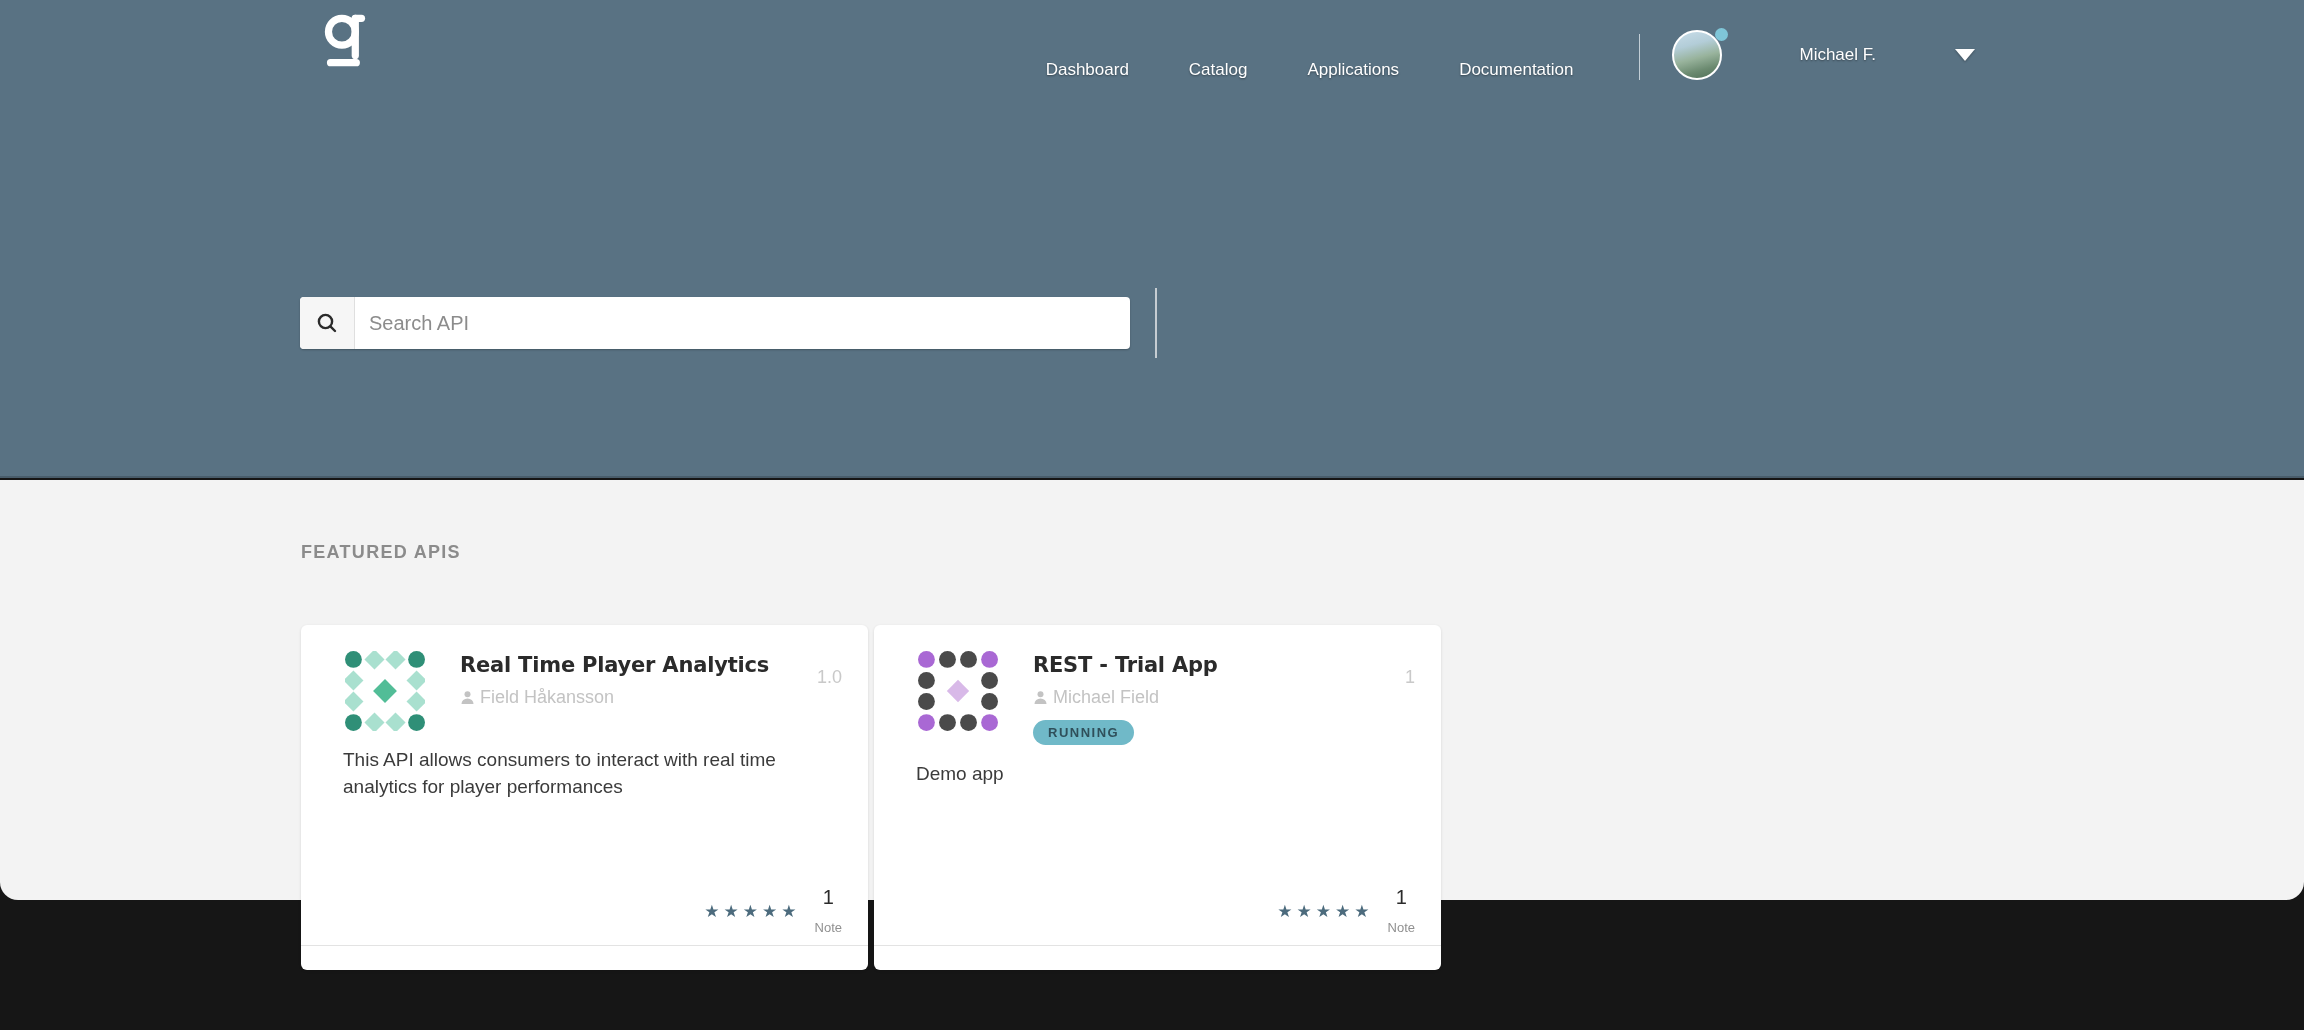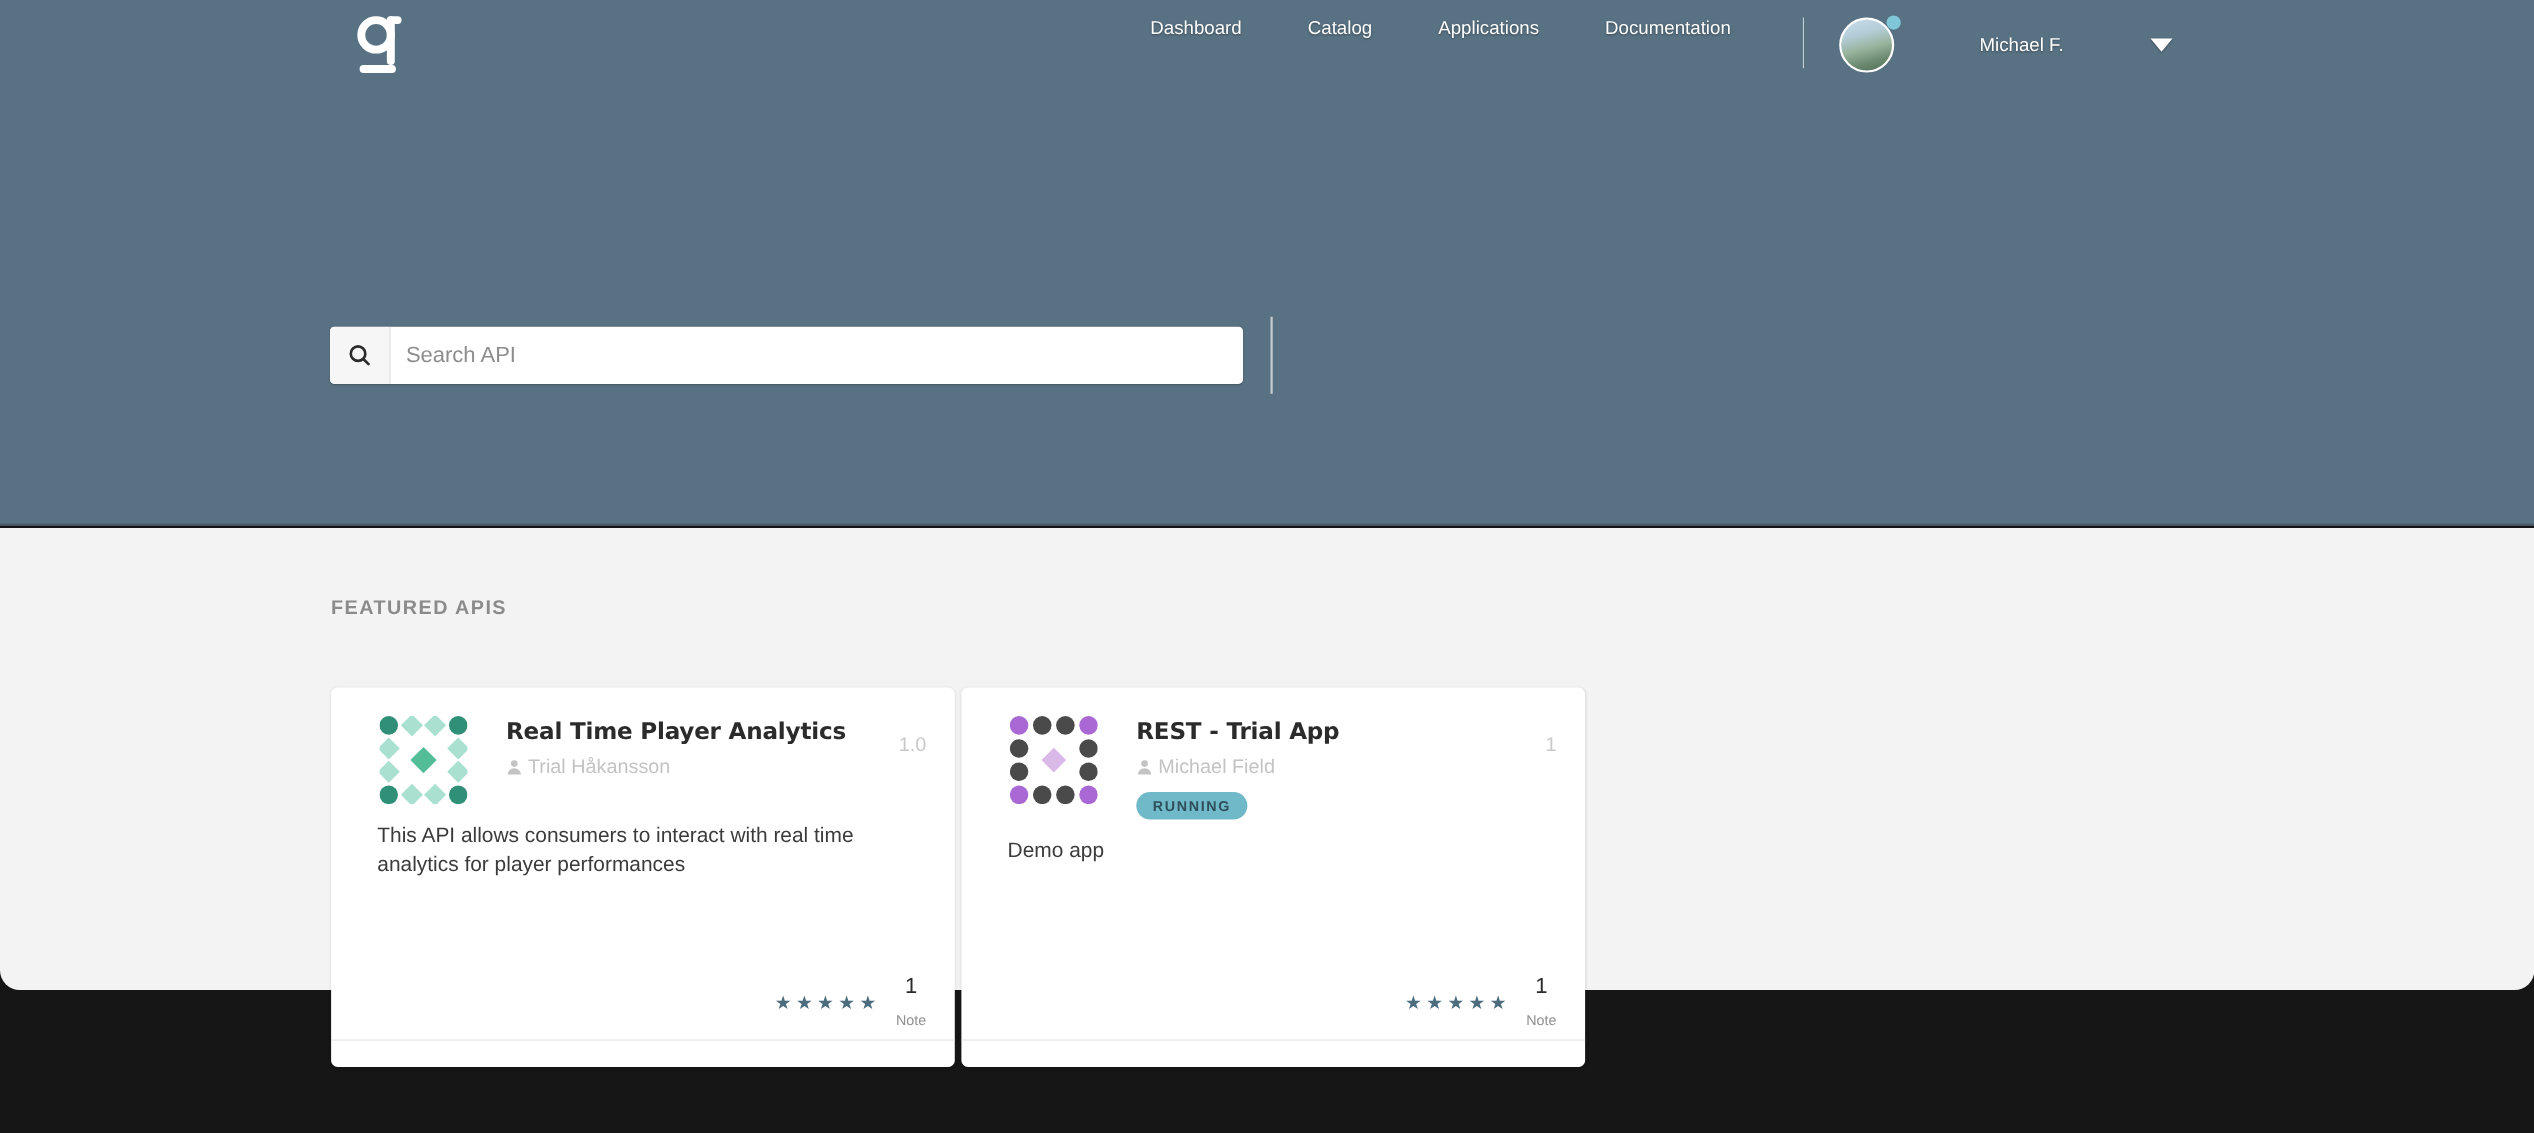--- a/index.html
+++ b/index.html
@@ -15,22 +15,22 @@
     position:absolute;top:0;left:0;width:100%;height:478px;
     background:var(--c-hero_bg,#597283);
     border-bottom:2px solid rgba(0,0,0,0.18);
     box-sizing:border-box;
   }
 
   
   .navbar{position:absolute;top:0;left:0;right:0;height:80px;}
   .logo{position:absolute;left:322px;top:9px;}
   .nav-right{
-    position:absolute;right:329px;top:16px;height:80px;
-    display:flex;align-items:flex-start;
+    position:absolute;right:329px;top:0;height:80px;
+    display:flex;align-items:flex-end;
   }
   .nav-link{
     color:#fff;font-size:17px;padding:0 30px;cursor:pointer;
     text-shadow:0 1px 2px rgba(0,0,0,0.4);white-space:nowrap;
   }
   .nav-divider{
     width:1px;height:46px;background:rgba(230,238,242,0.75);
     margin-left:36px;
   }
   .user-menu{display:flex;align-items:center;margin-left:32px;cursor:pointer;gap:37px;}
@@ -215,21 +215,21 @@
           <rect class="clight" x="41.25" y="61.25" width="13.5" height="13.5" transform="rotate(45 48 68)"></rect>
           <rect class="cmid" x="30" y="30" width="16" height="16" transform="rotate(45 38 38)"></rect>
         </svg>
         <div class="head-mid">
           <h3 class="card-title">Real Time Player Analytics</h3>
           <div class="owner">
             <svg width="15" height="15" viewBox="0 0 15 15" fill="#c3c3c3" aria-hidden="true">
               <circle cx="7.5" cy="4.2" r="3"></circle>
               <path d="M1.5 14 a6 5.5 0 0 1 12 0 z"></path>
             </svg>
-            <span>Trial Håkansson</span>
+            <span>Field Håkansson</span>
           </div>
         </div>
         <div class="version">1.0</div>
       </div>
       <div class="desc">This API allows consumers to interact with real time analytics for player performances</div>
       <div class="card-footer">
         <div class="rating">
           <span class="stars">★★★★★</span>
           <div class="note">
             <div class="note-count">1</div>

